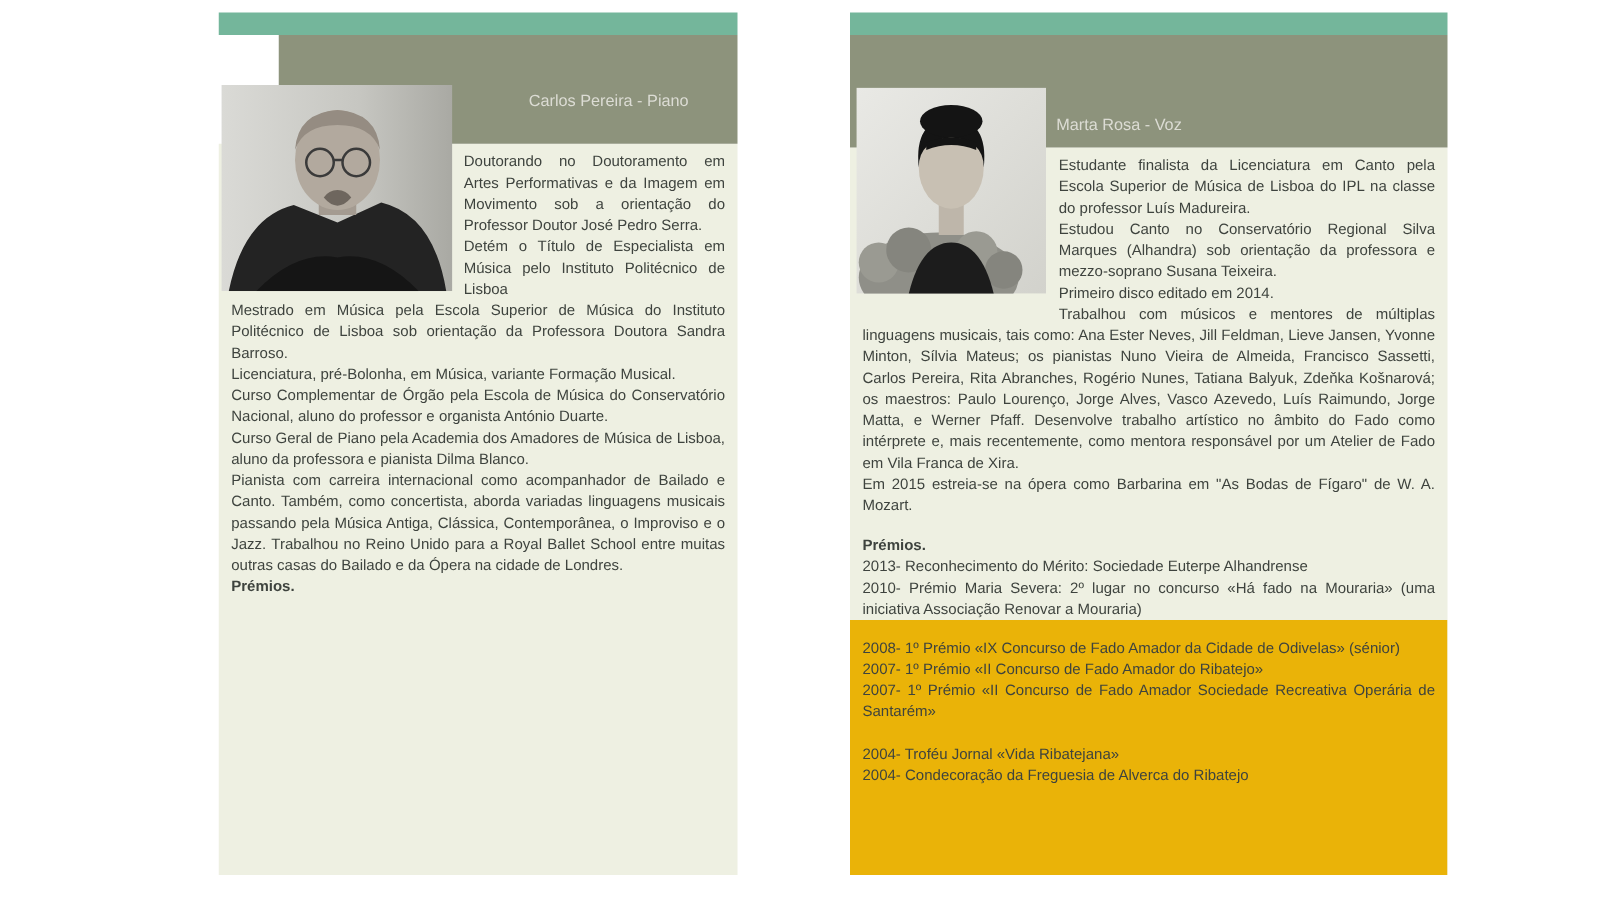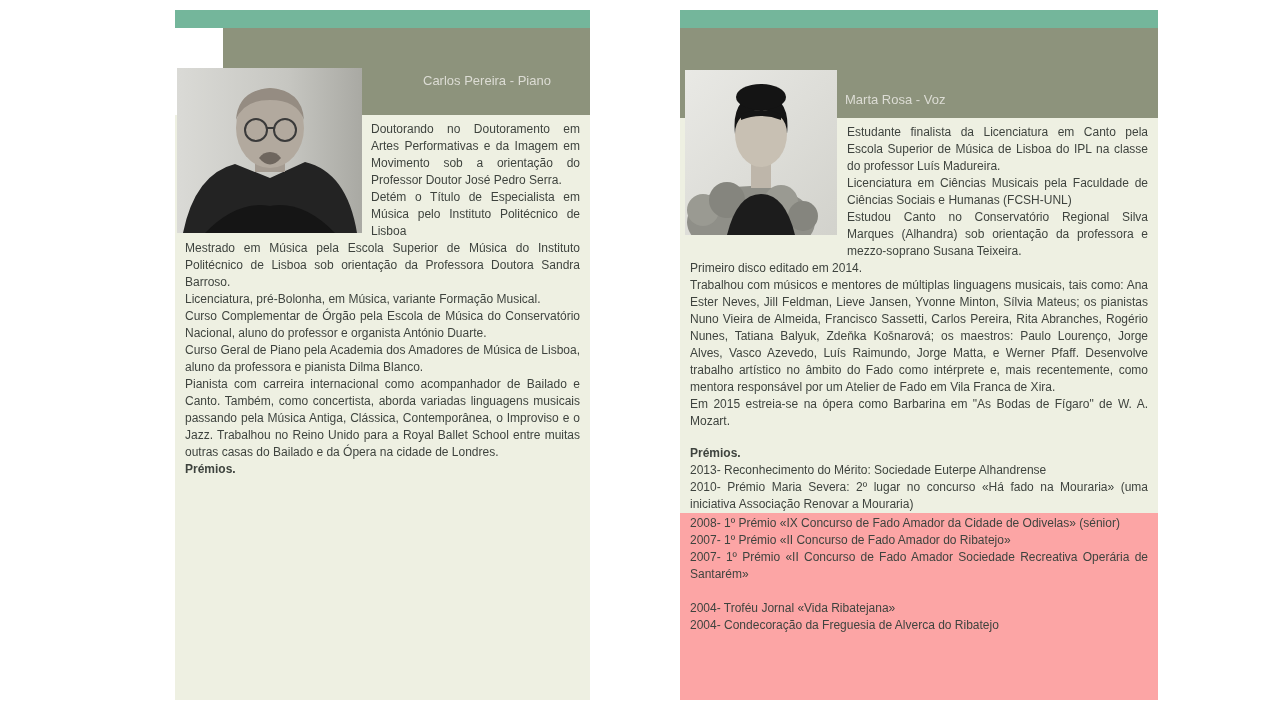--- a/index.html
+++ b/index.html
@@ -32,21 +32,21 @@
 
   .float-spacer { float:left; }
   #left-panel  .float-spacer { width:178px; height:118px; margin-right:8px; }
   #right-panel .float-spacer { width:149px; height:132px; margin-right:8px; }
 
   p { margin:0; }
   .bold { font-weight:bold; }
   .award-line { min-height:17px; }
   .spacer-line { height:15px; }
 
-  .highlight { background:#fca5a5; flex:1; margin:0 -10px; padding:2px 10px 0 10px; }
+  .highlight { background:#eab308; flex:1; margin:0 -10px; padding:14px 10px 0 10px; }
 </style>
 </head>
 <body>
 
 <div class="panel" id="left-panel">
   <div class="green-bar"></div>
   <div class="band">
     <div class="name">Carlos Pereira - Piano</div>
   </div>
   <div class="photo">
@@ -109,21 +109,20 @@
       <ellipse cx="76" cy="64" rx="26" ry="33" fill="#c8c0b3"></ellipse>
       <path d="M50 64 Q46 26 76 24 Q106 26 102 64 Q102 42 76 40 Q50 42 50 64 Z" fill="#141414"></path>
       <ellipse cx="76" cy="27" rx="25" ry="13" fill="#141414"></ellipse>
       <path d="M56 44 Q76 36 96 44 L96 50 Q76 42 56 50 Z" fill="#141414"></path>
     </svg>
   </div>
   <div class="body">
     <div class="flow">
       <div class="float-spacer"></div>
       <p>Estudante finalista da Licenciatura em Canto pela Escola Superior de Música de Lisboa do IPL na classe do professor Luís Madureira.</p>
-      <p>Licenciatura em Ciências Musicais pela Faculdade de Ciências Sociais e Humanas (FCSH-UNL)</p>
       <p>Estudou Canto no Conservatório Regional Silva Marques (Alhandra) sob orientação da professora e mezzo-soprano Susana Teixeira.</p>
       <p>Primeiro disco editado em 2014.</p>
       <p>Trabalhou com músicos e mentores de múltiplas linguagens musicais, tais como: Ana Ester Neves, Jill Feldman, Lieve Jansen, Yvonne Minton, Sílvia Mateus; os pianistas Nuno Vieira de Almeida, Francisco Sassetti, Carlos Pereira, Rita Abranches, Rogério Nunes, Tatiana Balyuk, Zdeňka Košnarová; os maestros: Paulo Lourenço, Jorge Alves, Vasco Azevedo, Luís Raimundo, Jorge Matta, e Werner Pfaff. Desenvolve trabalho artístico no âmbito do Fado como intérprete e, mais recentemente, como mentora responsável por um Atelier de Fado em Vila Franca de Xira.</p>
       <p>Em 2015 estreia-se na ópera como Barbarina em "As Bodas de Fígaro" de W. A. Mozart.</p>
       <div class="spacer-line"></div>
       <p class="bold">Prémios.</p>
       <p class="award-line">2013- Reconhecimento do Mérito: Sociedade Euterpe Alhandrense</p>
       <p class="award-line">2010- Prémio Maria Severa: 2º lugar no concurso «Há fado na Mouraria» (uma iniciativa Associação Renovar a Mouraria)</p>
     </div>
     <div class="highlight">

